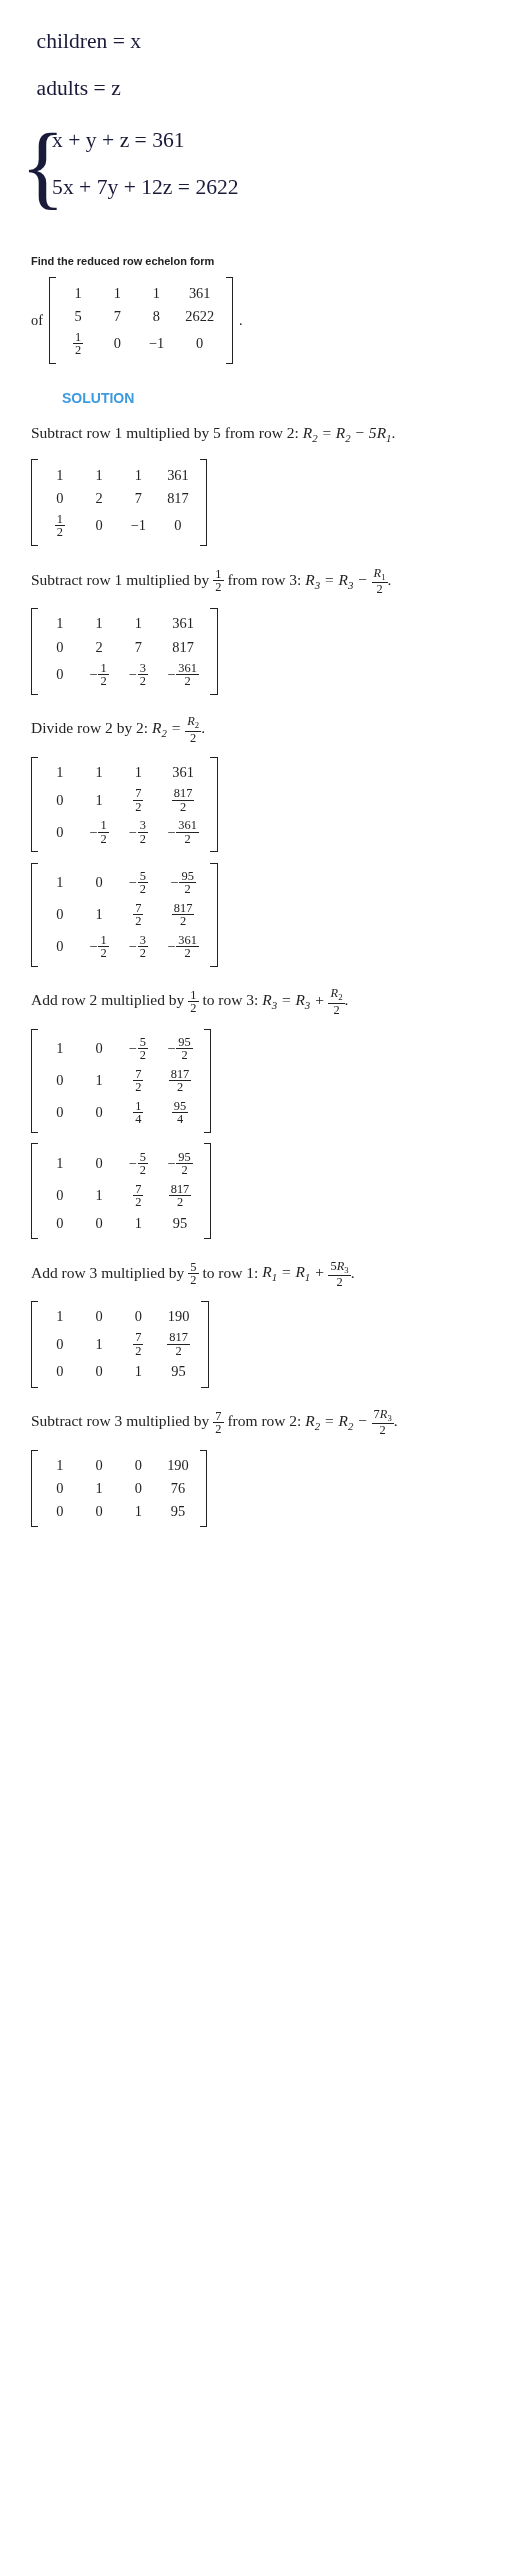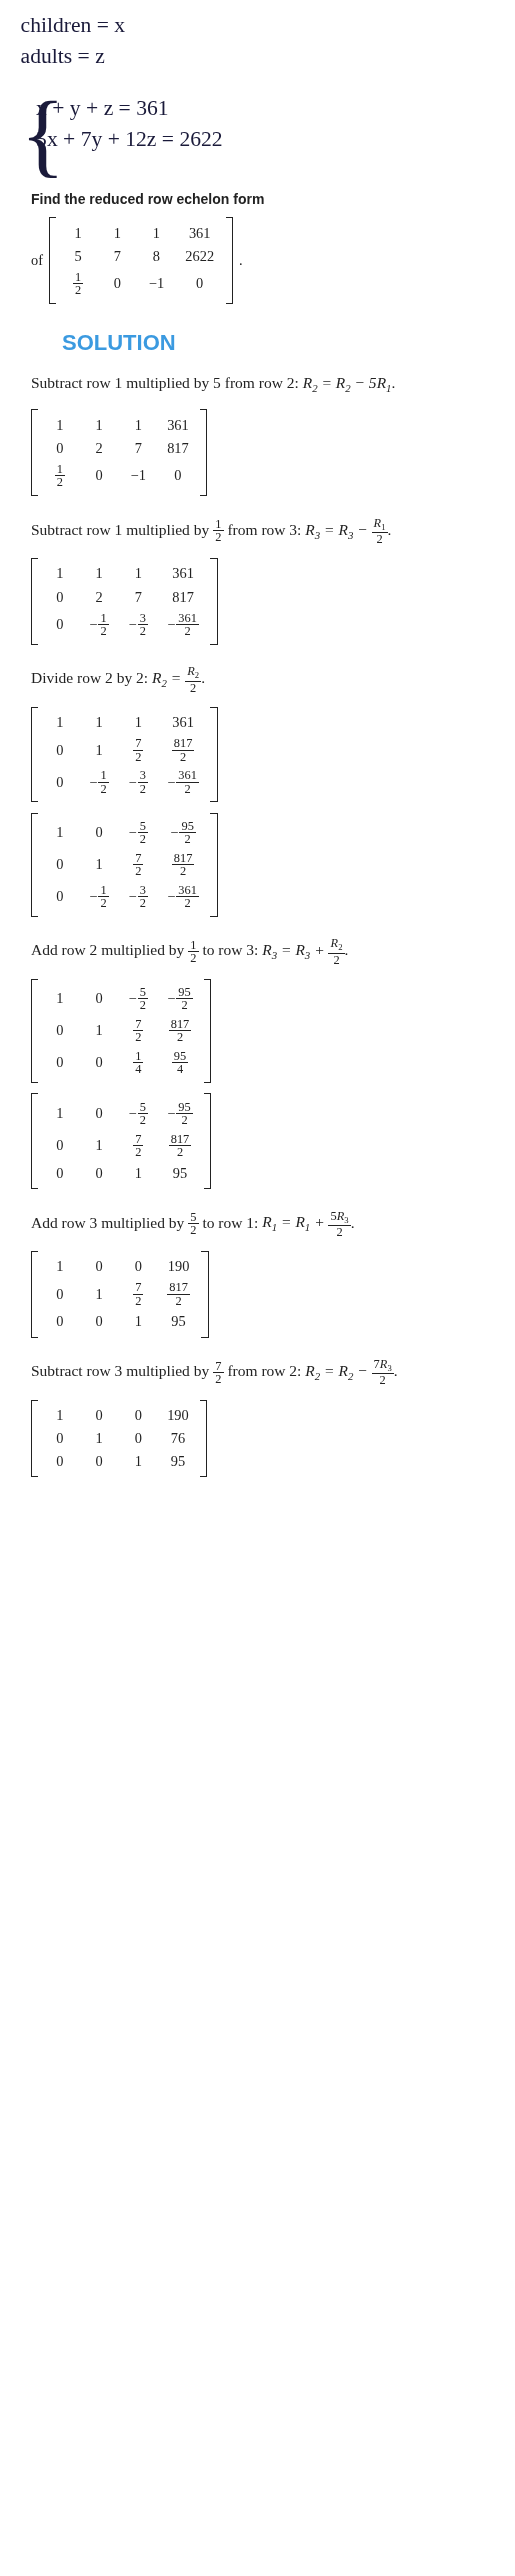--- a/index.html
+++ b/index.html
@@ -10,42 +10,42 @@
   }
   .handwritten-section {
     background-image: linear-gradient(#e8e8f0 0.5px, transparent 0.5px);
     background-size: 100% 31px;
     padding: 10.3px 20.6px 20.6px 20.6px;
     font-family: 'Comic Sans MS', cursive;
     font-size: 21.6px;
     color: #1a1a3a;
     line-height: 31px;
   }
-  .handwritten-line { margin: 0; }
+  .handwritten-line { margin: 16px; }
   .eq-block { margin-top: 20.6px; position: relative; padding-left: 15.5px; }
   .brace {
     position: absolute;
     left: 0;
     top: -5.2px;
     font-size: 93px;
     line-height: 93px;
     color: #1a1a3a;
     font-family: serif;
   }
   .printed-section {
     padding: 15.5px 31px;
     font-family: Georgia, 'Times New Roman', serif;
     font-size: 14.4px;
     color: #222;
   }
-  .problem-title { font-weight: bold; font-family: Arial, sans-serif; font-size: 14px; }
+  .problem-title { font-weight: bold; font-family: Arial, sans-serif; font-size: 11px; }
   .solution-header {
     color: #3b9ae0;
     font-family: Arial, sans-serif;
-    font-size: 22px;
+    font-size: 14px;
     font-weight: bold;
     margin: 20.6px 0 15.5px 31px;
   }
   .step-text { margin: 15.5px 0 7.7px 0; line-height: 1.5; font-size: 15.5px; }
   .matrix-wrap {
     display: inline-flex;
     align-items: stretch;
     vertical-align: middle;
     margin: 5.2px 0;
   }

